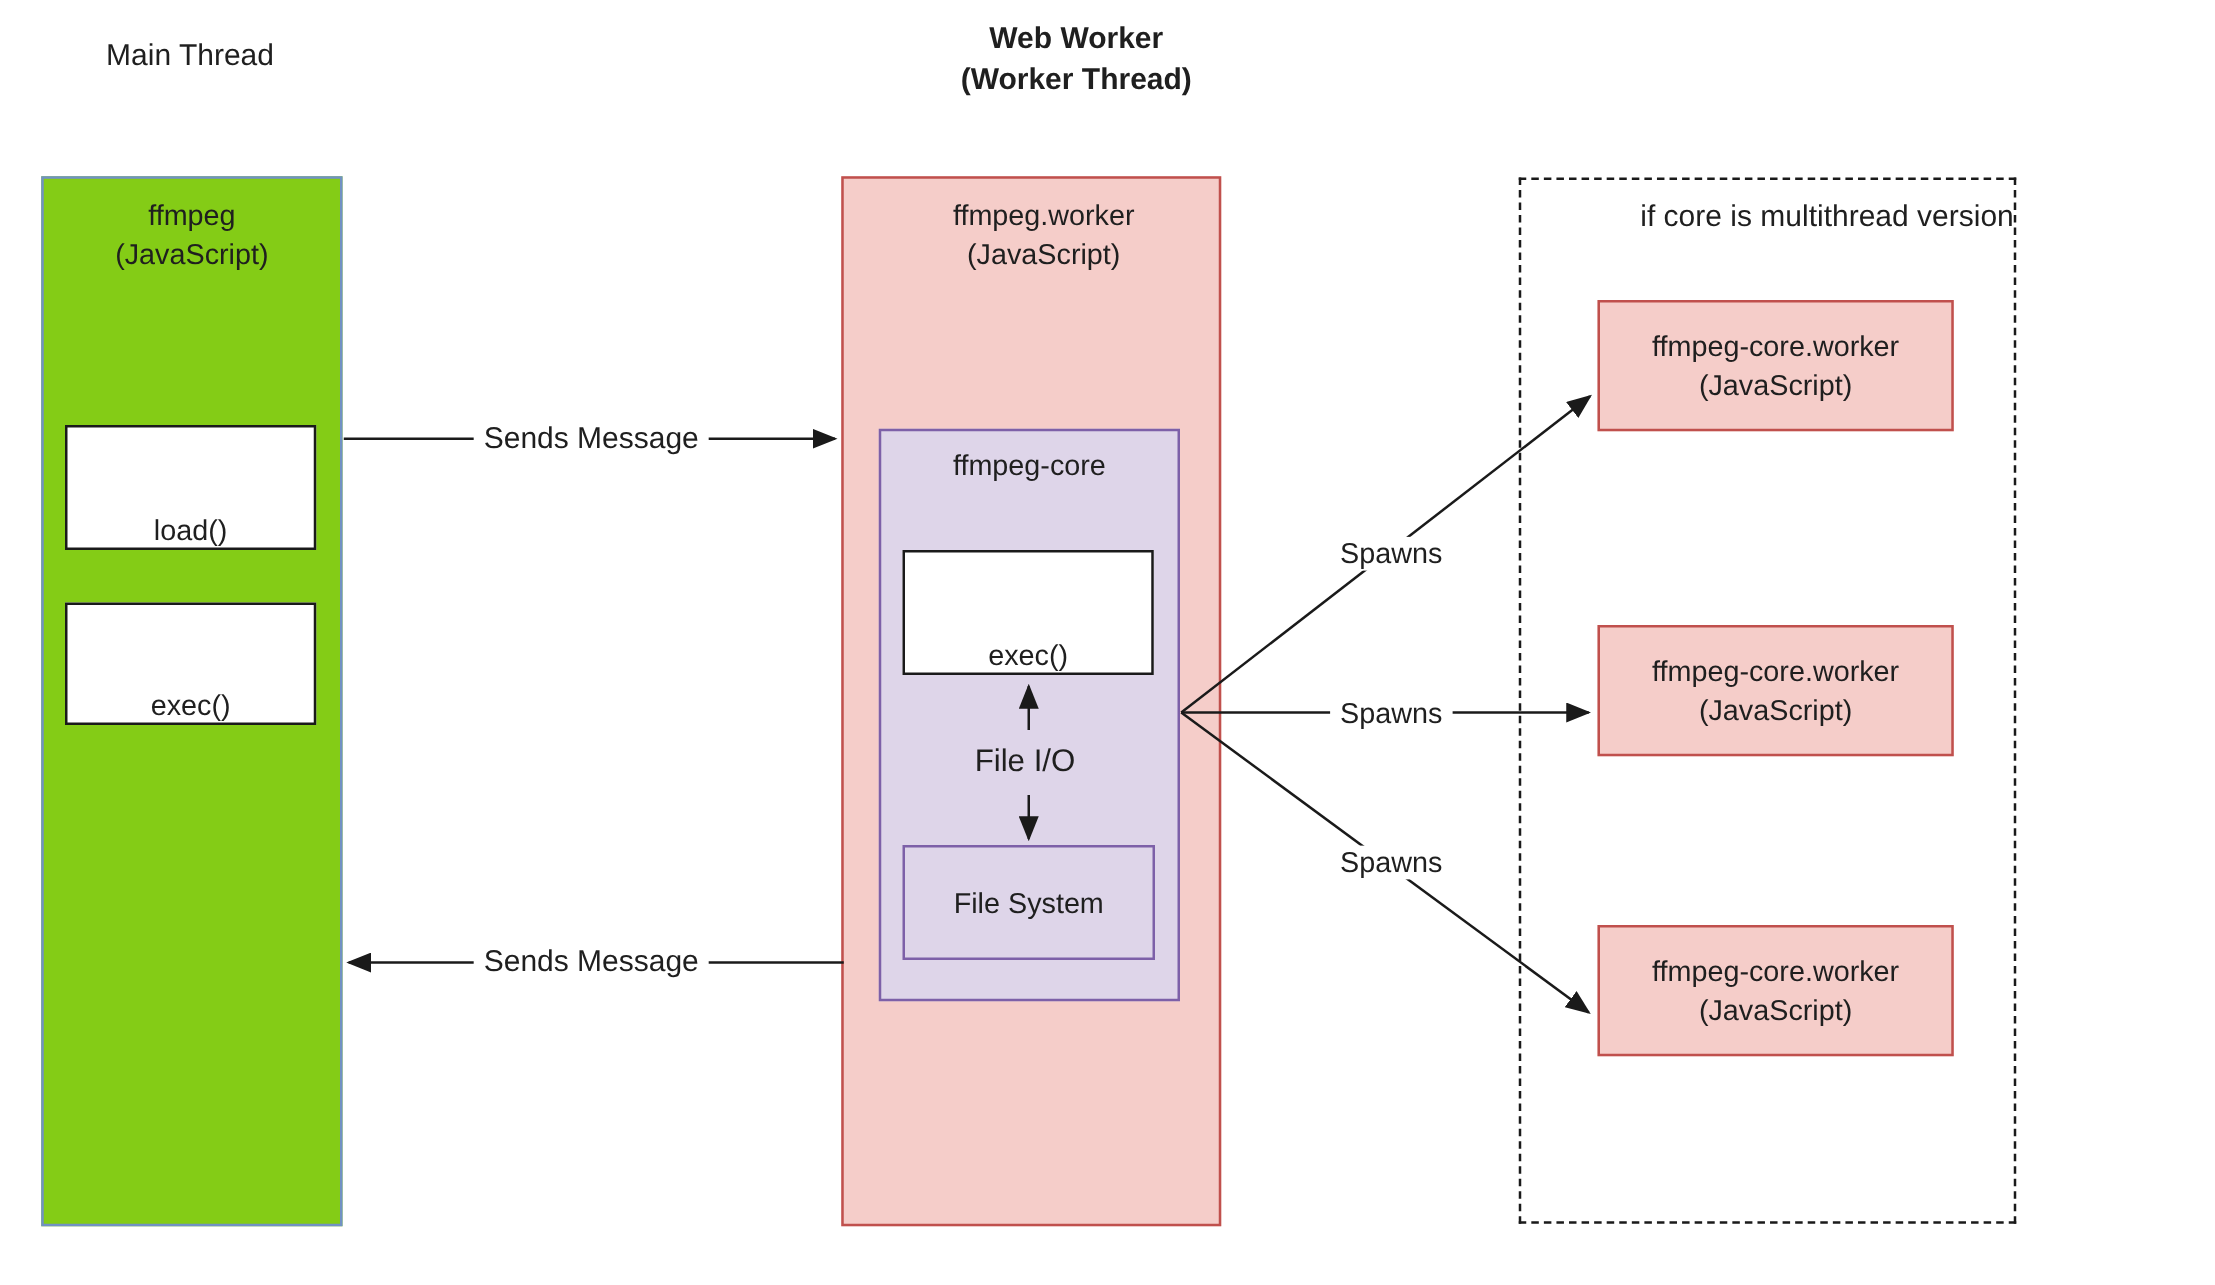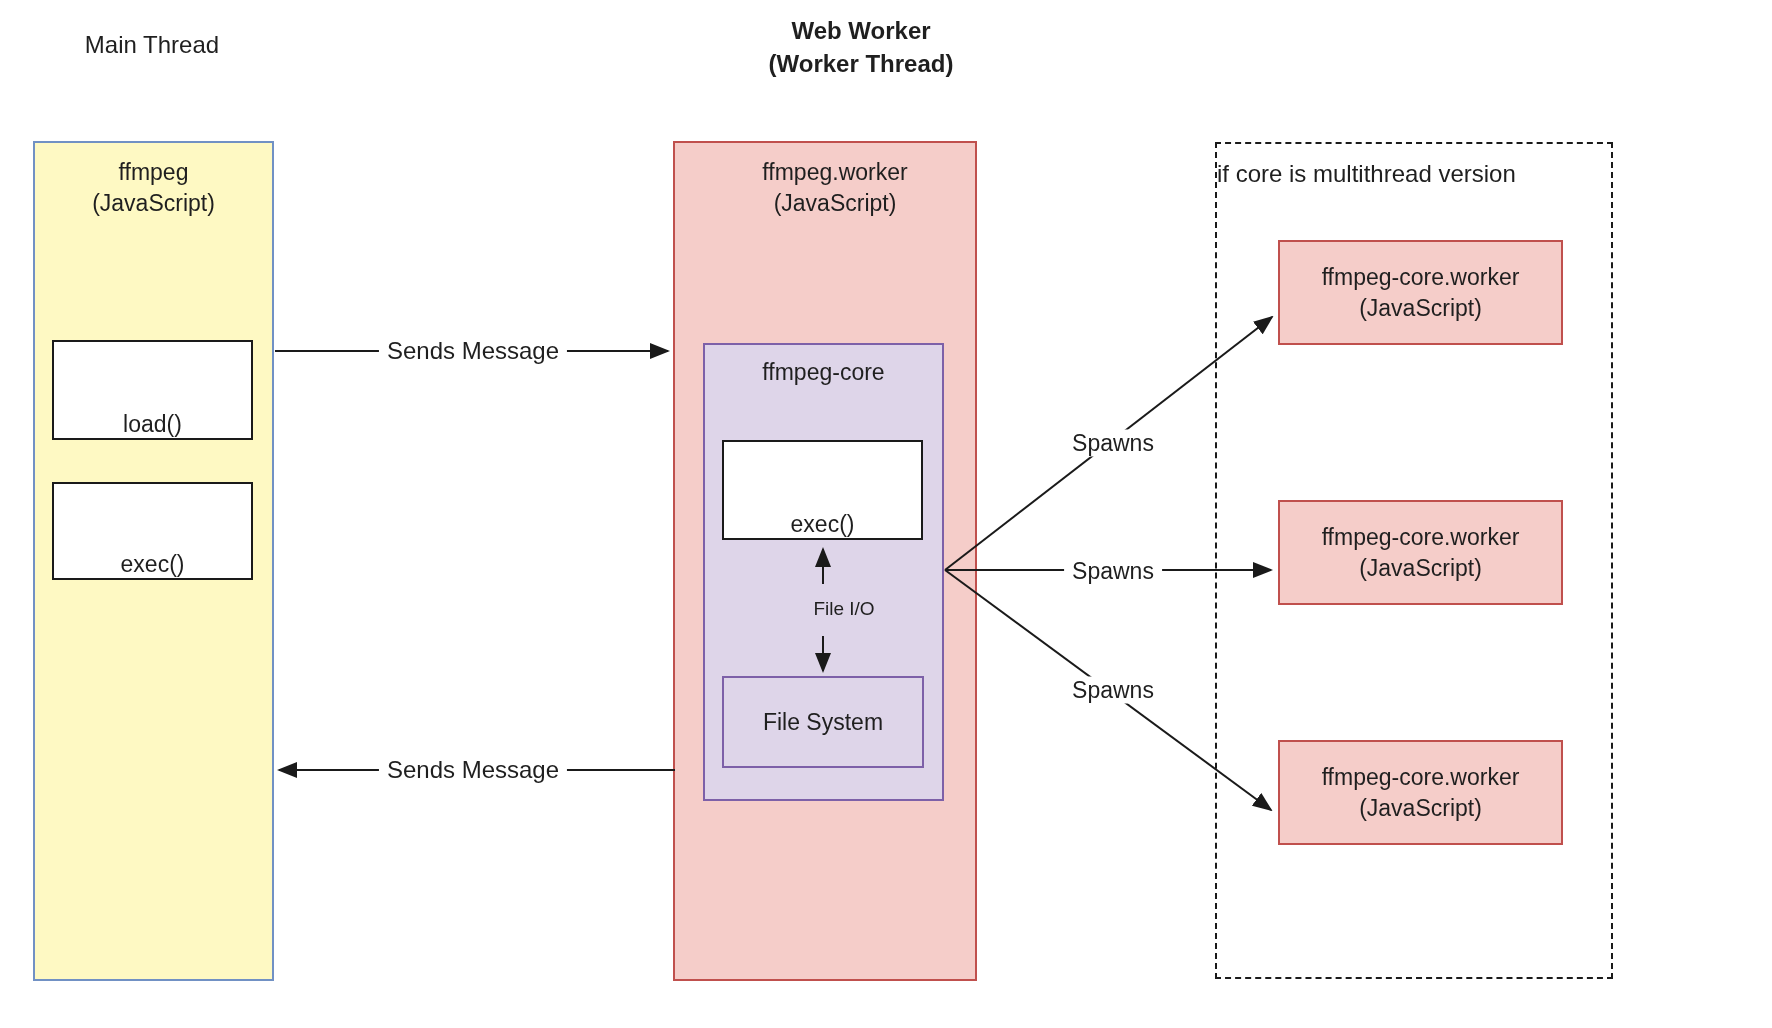--- a/index.html
+++ b/index.html
@@ -27,21 +27,21 @@
     z-index: 1;
   }
   .box-title {
     padding-top: 14px;
     text-align: center;
     font-size: 23px;
     line-height: 31px;
   }
   .blue-box {
     left: 33px; top: 141px; width: 241px; height: 840px;
-    background: #fef9c3;
+    background: #84cc16;
     border: 2px solid #7191c4;
   }
   .red-box {
     left: 673px; top: 141px; width: 304px; height: 840px;
     background: #f5cdc9;
     border: 2px solid #c0504d;
     padding-left: 20px;
   }
   .purple-box {
     position: absolute;
@@ -71,21 +71,21 @@
     justify-content: center;
     font-size: 23px;
   }
   .dashed-box {
     left: 1215px; top: 142px; width: 398px; height: 837px;
     background: #ffffff;
     border: 2px dashed #1a1a1a;
   }
   .dashed-title {
     padding-top: 16px;
-    text-align: left;
+    text-align: right;
     font-size: 24px;
   }
   .worker-pink-box {
     position: absolute;
     box-sizing: border-box;
     left: 61px; width: 285px; height: 105px;
     background: #f5cdc9;
     border: 2px solid #c0504d;
     display: flex;
     flex-direction: column;
@@ -107,24 +107,23 @@
     background: #ffffff;
     padding: 0 8px;
     font-size: 24px;
     white-space: nowrap;
     z-index: 3;
   }
   .io-label {
     position: absolute;
     transform: translate(-50%, -50%);
     background: transparent;
-    font-size: 19px;
+    font-size: 25px;
     white-space: nowrap;
     z-index: 3;
-    margin-left: 24px;
   }
 </style>
 </head>
 <body>
 
 <div id="canvas">
 
   <div class="hdr" style="left:152px; top:28px;">
     <span>Main Thread</span>
   </div>

